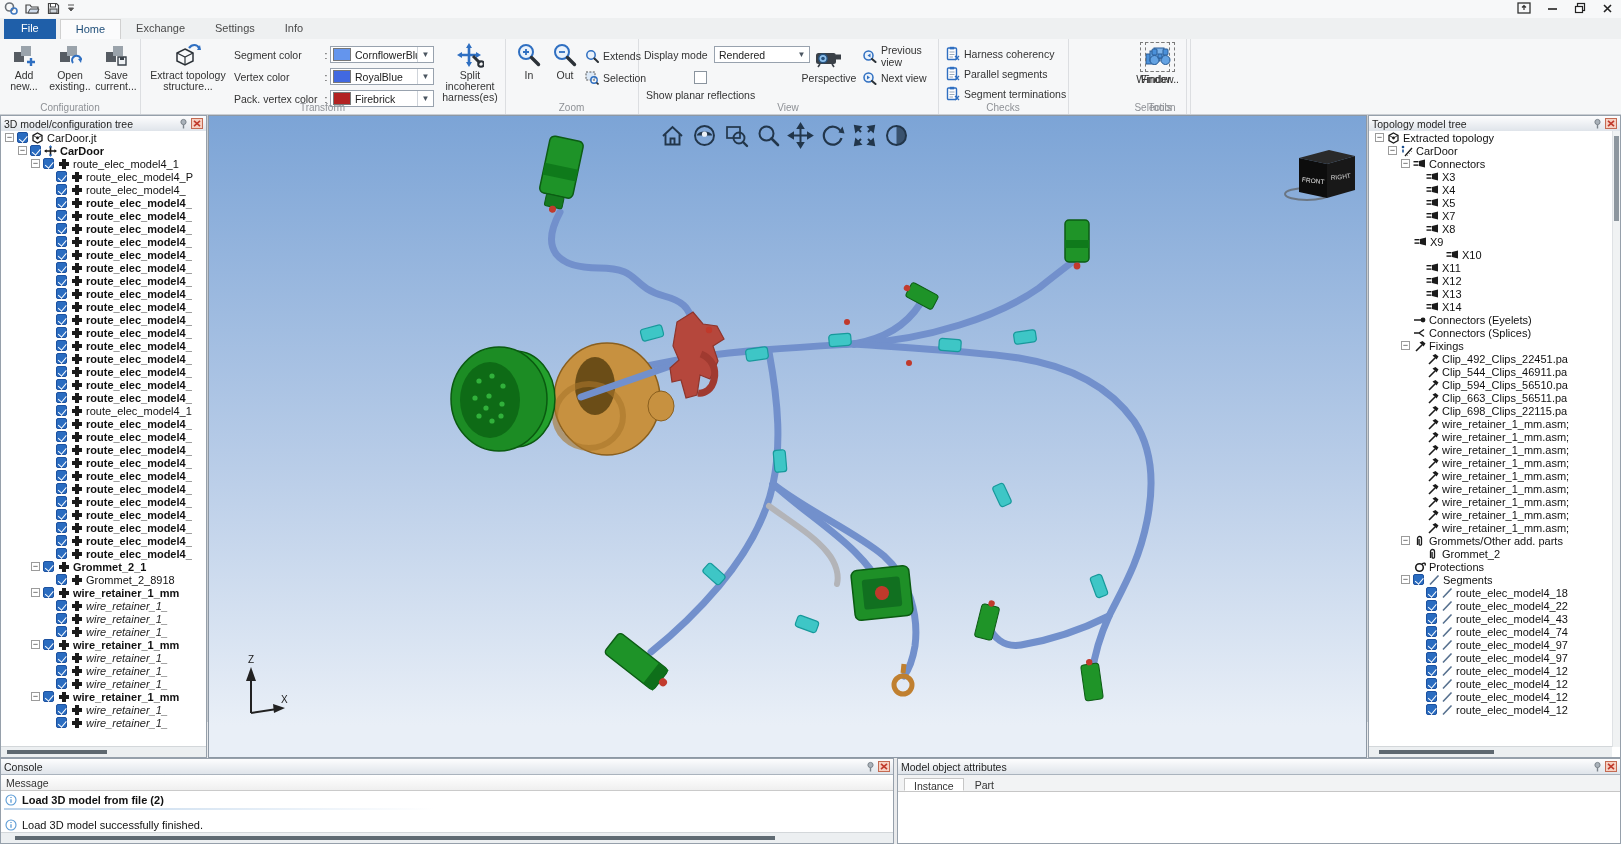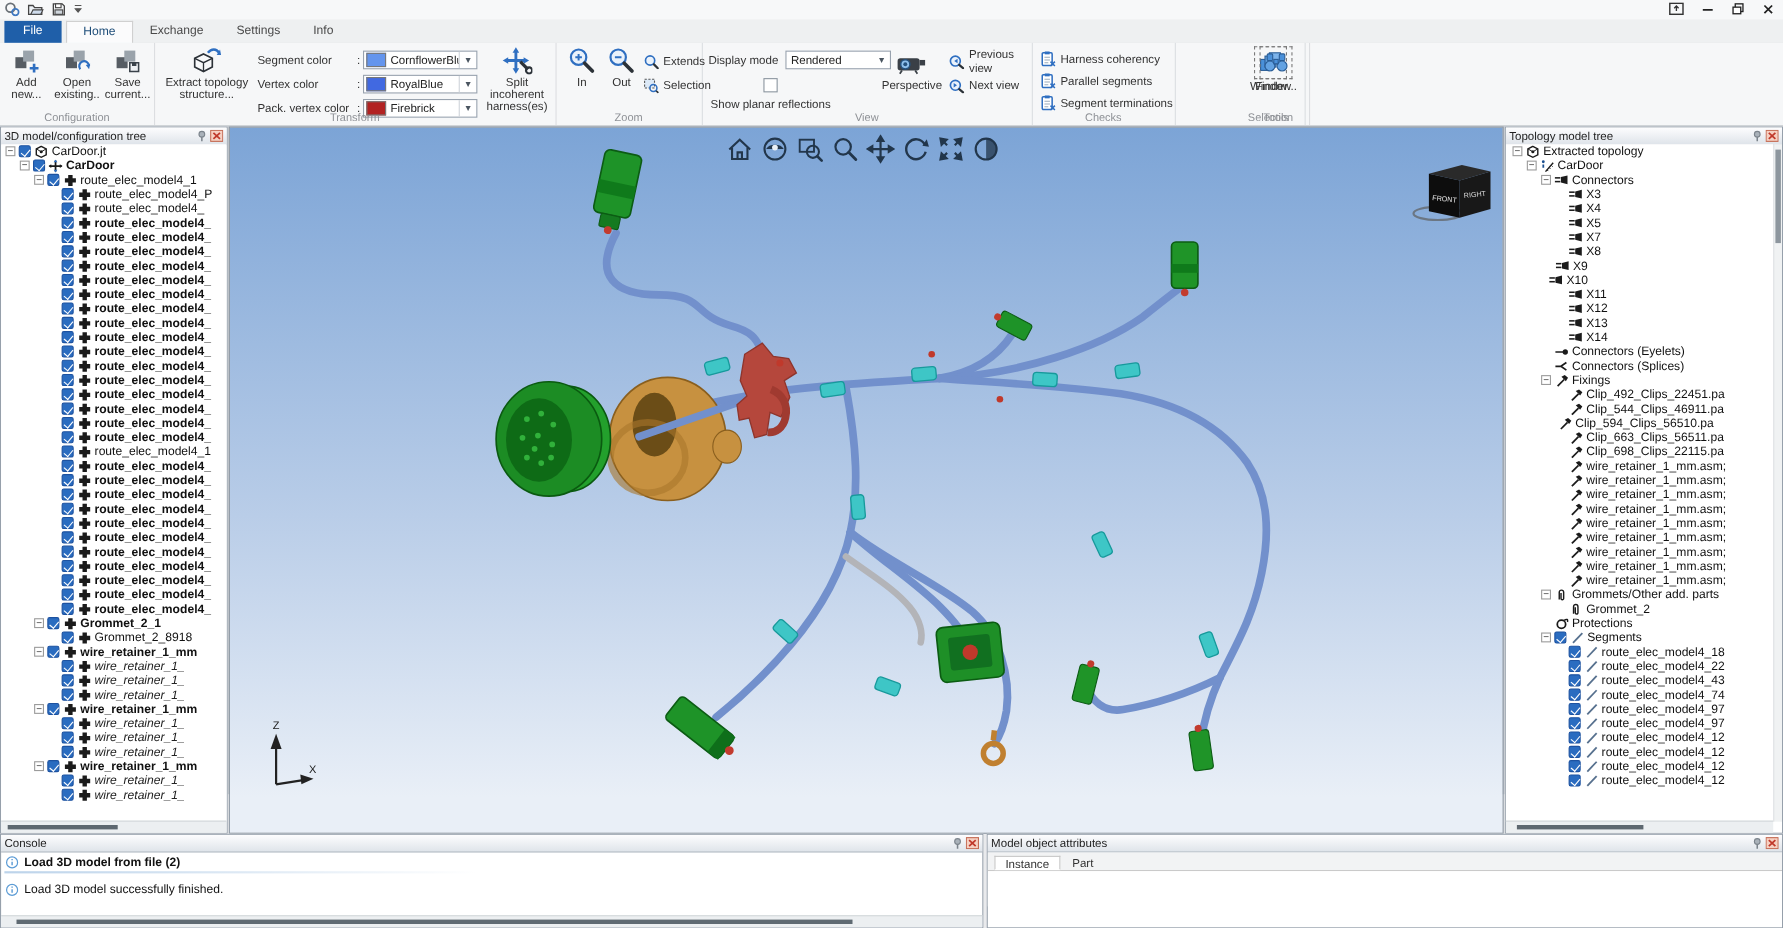--- a/index.html
+++ b/index.html
@@ -1200,21 +1200,21 @@
             <span style="width: 9px; flex: 0 0 auto;"></span>
             <span class="ticon">
               <svg width="13" height="11" viewBox="0 0 13 11">
                 <path d="M12,1.5 v8 L6,8 V3 z" fill="#1b1b1b"></path>
                 <rect x="0.5" y="3" width="5" height="1.4" fill="#1b1b1b"></rect>
                 <rect x="0.5" y="6.4" width="5" height="1.4" fill="#1b1b1b"></rect>
               </svg>
             </span>
             <span class="lbl">X9</span>
           </div>
-          <div class="trow" style="padding-left: 27px;">
+          <div class="trow" style="padding-left: 65px;">
             <span style="width: 9px; flex: 0 0 auto;"></span>
             <span class="ticon">
               <svg width="13" height="11" viewBox="0 0 13 11">
                 <path d="M12,1.5 v8 L6,8 V3 z" fill="#1b1b1b"></path>
                 <rect x="0.5" y="3" width="5" height="1.4" fill="#1b1b1b"></rect>
                 <rect x="0.5" y="6.4" width="5" height="1.4" fill="#1b1b1b"></rect>
               </svg>
             </span>
             <span class="lbl">X10</span>
           </div>
@@ -1304,21 +1304,21 @@
           <div class="trow" style="padding-left: 45px;">
             <span style="width: 9px; flex: 0 0 auto;"></span>
             <span class="ticon">
               <svg width="12" height="12" viewBox="0 0 12 12">
                 <path d="M2,11 L8,5" stroke="#1b1b1b" stroke-width="1.6"></path>
                 <path d="M5.5,2.5 l4,4 2,-3 -3,-2.5 z" fill="#1b1b1b"></path>
               </svg>
             </span>
             <span class="lbl">Clip_544_Clips_46911.pa</span>
           </div>
-          <div class="trow" style="padding-left: 35px;">
+          <div class="trow" style="padding-left: 45px;">
             <span style="width: 9px; flex: 0 0 auto;"></span>
             <span class="ticon">
               <svg width="12" height="12" viewBox="0 0 12 12">
                 <path d="M2,11 L8,5" stroke="#1b1b1b" stroke-width="1.6"></path>
                 <path d="M5.5,2.5 l4,4 2,-3 -3,-2.5 z" fill="#1b1b1b"></path>
               </svg>
             </span>
             <span class="lbl">Clip_594_Clips_56510.pa</span>
           </div>
           <div class="trow" style="padding-left: 45px;">
@@ -1590,20 +1590,23 @@
             </svg>
           </span>
         <span class="i">
             <svg width="12" height="11" viewBox="0 0 12 11">
               <rect x="0.5" y="0.5" width="11" height="10" fill="#f6d0c2" stroke="#c46a52"></rect>
               <path d="M3,2.8 l6,5.4 M9,2.8 l-6,5.4" stroke="#c0392b" stroke-width="1.6"></path>
             </svg>
           </span>
       </span>
     </div>
+    <div class="msghead">
+      <span>Message</span>
+    </div>
     <div id="consoleRows">
         <div class="crow b">
           <span class="i">
             <svg width="12" height="12" viewBox="0 0 12 12">
               <circle cx="6" cy="6" r="5" fill="none" stroke="#5b9bd5" stroke-width="1.1"></circle>
               <path d="M6,3 v1 M6,5.3 v3.4" stroke="#5b9bd5" stroke-width="1.3"></path>
             </svg>
           </span>
           <span>Load 3D model from file (2)</span>
         </div>

